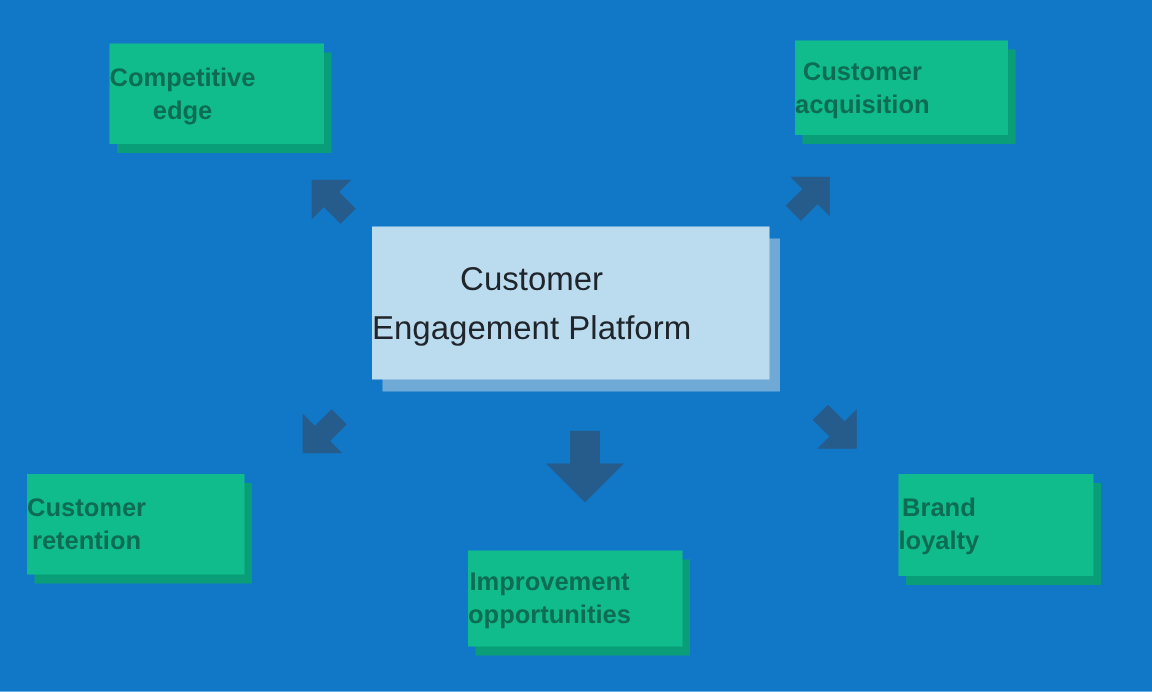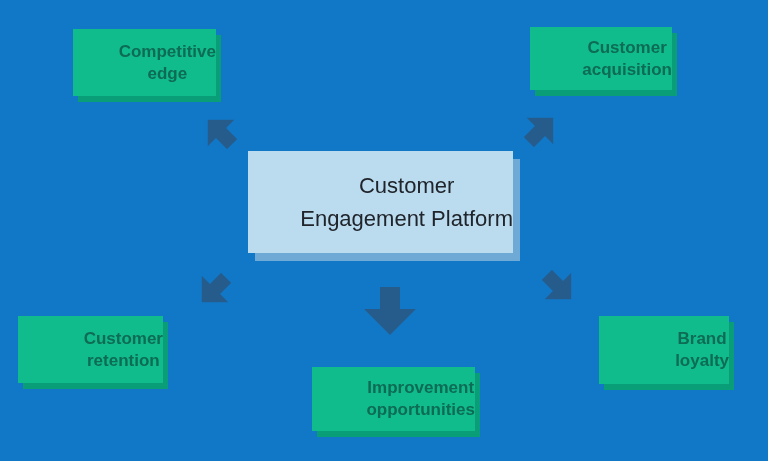--- a/index.html
+++ b/index.html
@@ -11,21 +11,21 @@
     position: relative;
     width: 768px;
     height: 461px;
     background: var(--background, #1178C8);
     overflow: hidden;
   }
   .node {
     position: absolute;
     display: flex;
     align-items: center;
-    justify-content: flex-end;
+    justify-content: flex-start;
     text-align: center;
   }
   .node-label {
     white-space: pre-line;
   }
   .green {
     background: var(--node-green, #10BC8C);
     box-shadow: 5px 6px 0 var(--node-green-shadow, #0A9E78);
     color: var(--node-text, #0E6B54);
     font-size: 17px;
@@ -37,21 +37,21 @@
     background: var(--center-fill, #BBDBEF);
     box-shadow: 7px 8px 0 var(--center-shadow, #6FA9D6);
     color: var(--center-text, #20252B);
     font-size: 22px;
     font-weight: 400;
     line-height: 33px;
   }
   .pos-competitive-edge        { left: 73px;  top: 29px;  width: 143px; height: 67px; }
   .pos-customer-acquisition    { left: 530px; top: 27px;  width: 142px; height: 63px; }
   .pos-customer-retention      { left: 18px;  top: 316px; width: 145px; height: 67px; }
-  .pos-improvement-opportunities { left: 312px; top: 367px; width: 143px; height: 64px; padding-left: 20px; }
+  .pos-improvement-opportunities { left: 312px; top: 367px; width: 143px; height: 64px; }
   .pos-brand-loyalty           { left: 599px; top: 316px; width: 130px; height: 68px; }
   .arrow {
     position: absolute;
     width: 52px;
     height: 48px;
   }
   .arrow polygon { fill: var(--arrow, #265C8C); }
   .dir-down       { left: 364px; top: 287px; }
   .dir-up-left    { left: 194px; top: 108px; transform: rotate(135deg)  scale(0.72); }
   .dir-up-right   { left: 515px; top: 106px; transform: rotate(-135deg) scale(0.72); }

